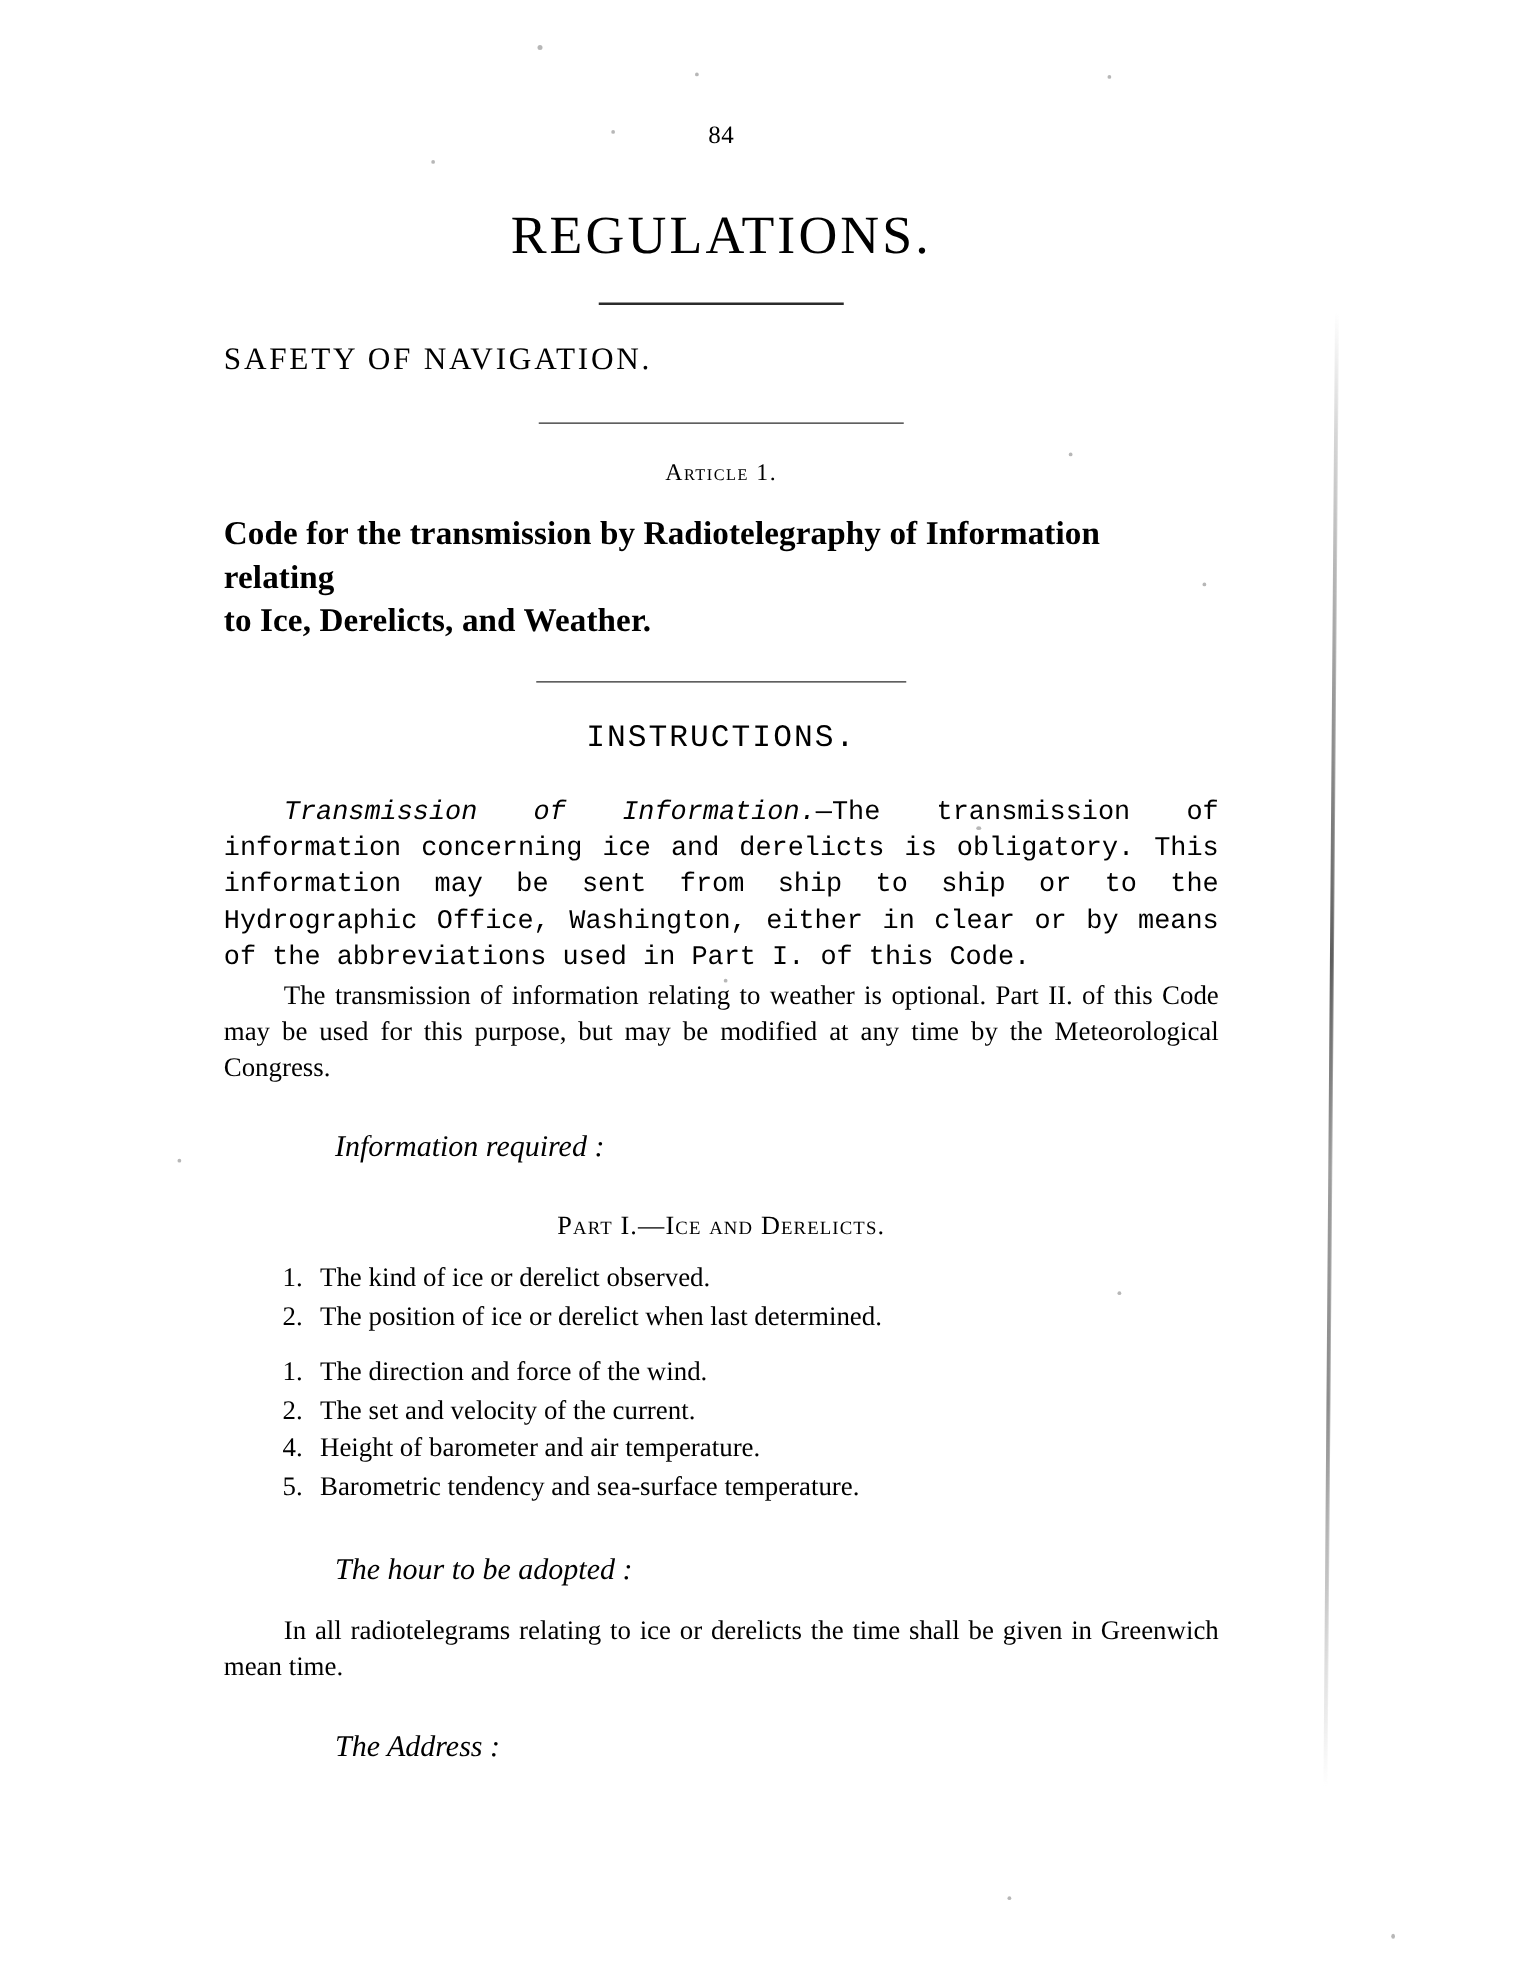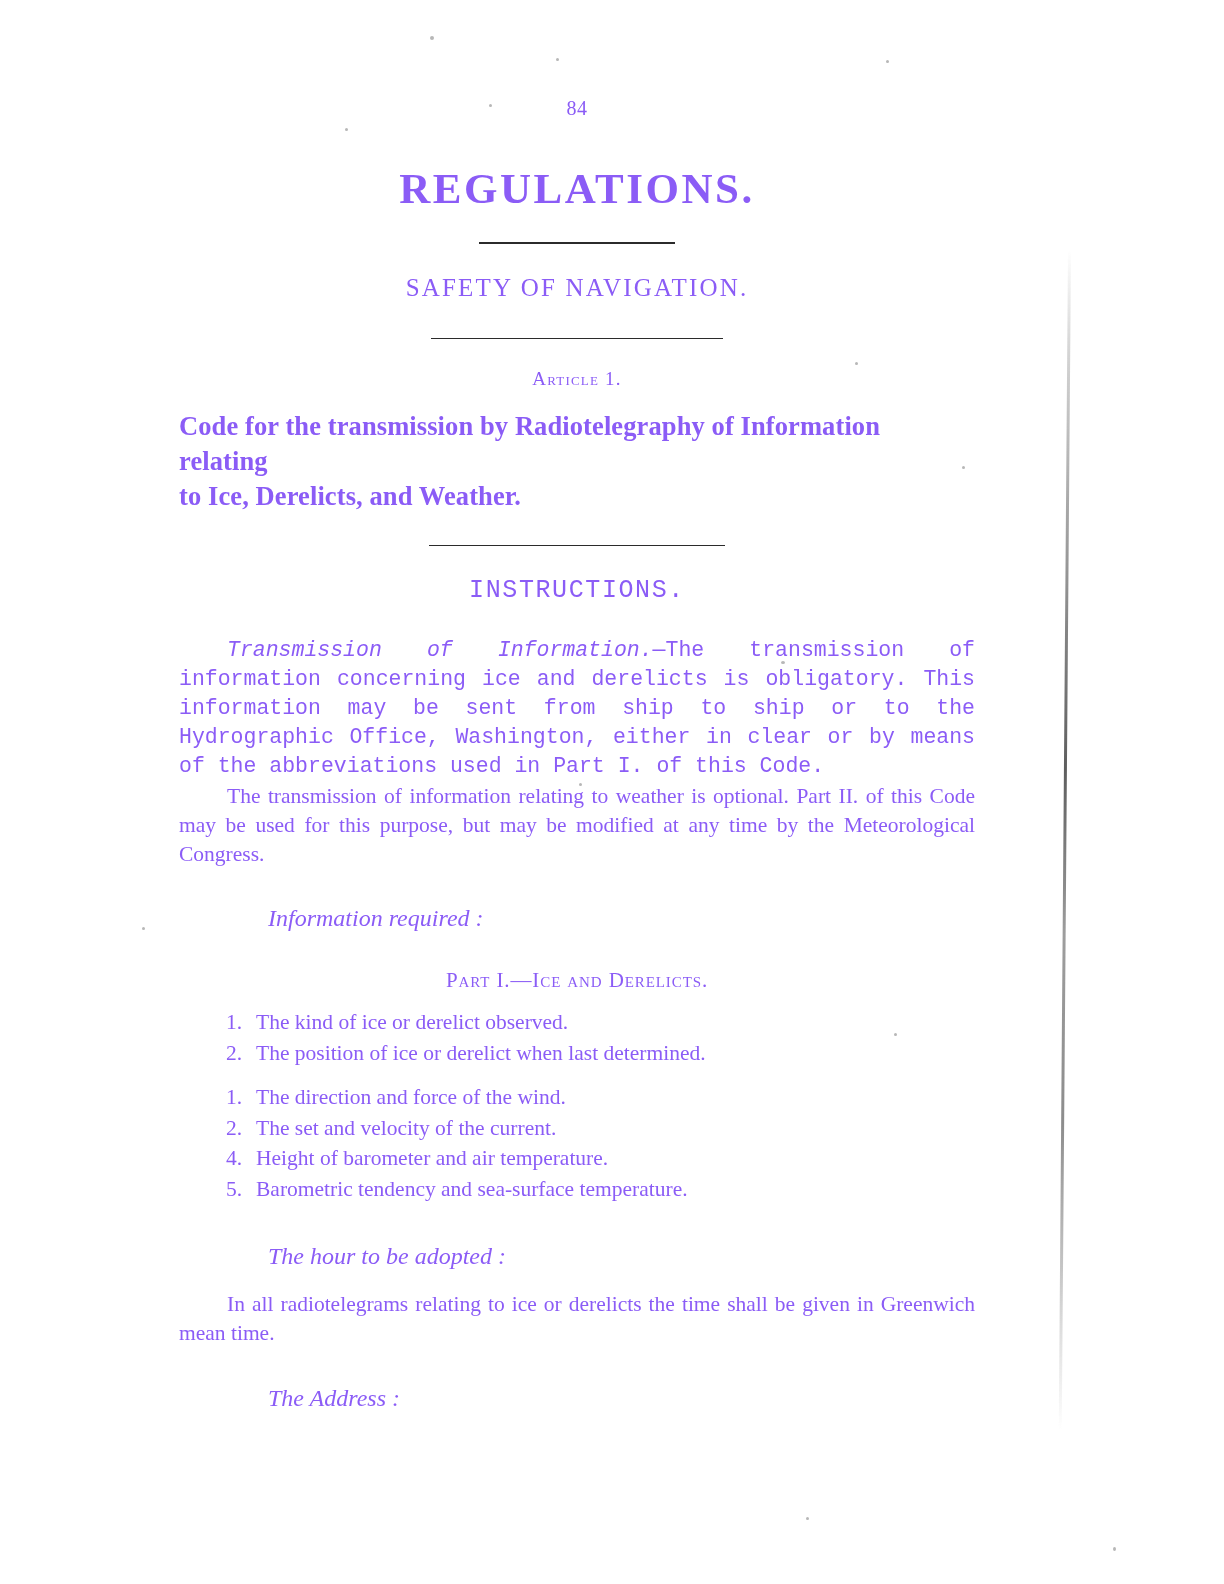--- a/index.html
+++ b/index.html
@@ -10,21 +10,21 @@
   }
 
   .page {
     position: relative;
     width: 1224px;
     height: 1584px;
     margin: 0 auto;
     background: #ffffff;
     overflow: hidden;
     font-family: "Liberation Serif", "DejaVu Serif", serif;
-    color: #8b5cf6;
+    color: #000000;
   }
 
   
   .scan-edge {
     position: absolute;
     top: 250px;
     left: 1068px;
     width: 3px;
     height: 1180px;
     background: linear-gradient(to bottom,
@@ -61,38 +61,38 @@
     text-align: center;
     font-size: 20px;
     padding-top: 97px;
     letter-spacing: .5px;
   }
 
   h1.doc-title {
     margin: 44px 0 0 0;
     text-align: center;
     font-size: 43px;
-    font-weight: bold;
+    font-weight: normal;
     letter-spacing: 2.5px;
     font-family: "Liberation Serif", "DejaVu Serif", serif;
   }
 
   .rule {
     height: 0;
     border: 0;
     border-top: 2px solid #2b2b2b;
     margin: 0 auto;
   }
   .rule.r1 { width: 196px; margin-top: 29px; }
   .rule.r2 { width: 292px; margin-top: 36px; border-top-width: 1px; }
   .rule.r3 { width: 296px; margin-top: 31px; border-top-width: 1px; }
 
   h2.section-title {
     margin: 30px 0 0 0;
-    text-align: center;
+    text-align: left;
     font-size: 25px;
     font-weight: normal;
     letter-spacing: 2.2px;
   }
 
   .article-label {
     margin: 29px 0 0 0;
     text-align: center;
     font-size: 19px;
     font-variant: small-caps;

